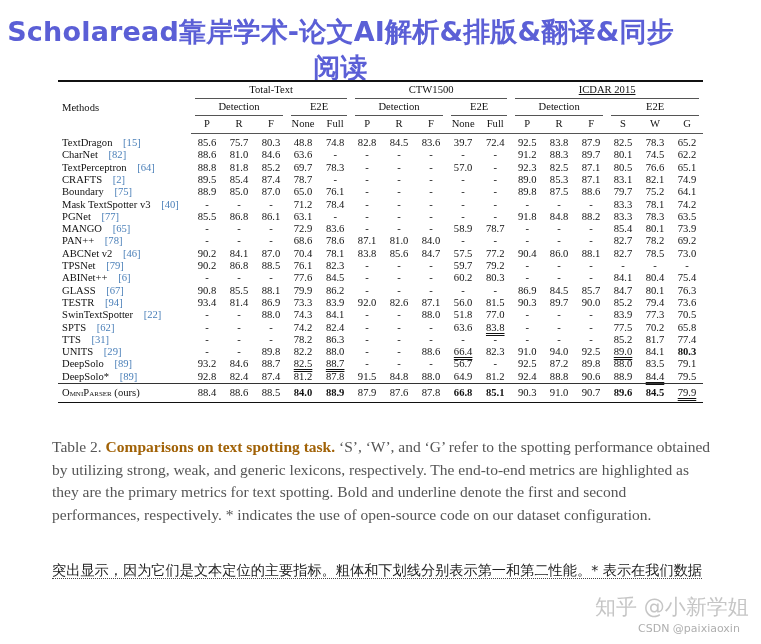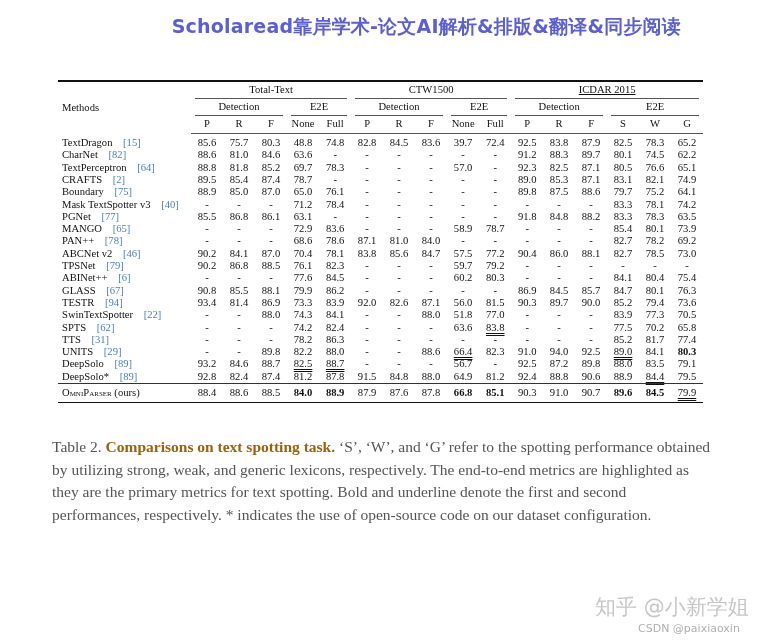--- a/index.html
+++ b/index.html
@@ -2,22 +2,22 @@
 <html><head>
 <meta charset="utf-8">
 <style>
   html, body { margin: 0; padding: 0; }
   body {
     width: 761px; height: 644px; overflow: hidden;
     background: #ffffff; position: relative;
     font-family: "Liberation Serif", serif; color: #111;
   }
   .banner {
-    position: absolute; top: 14px; left: 0; width: 681px; text-align: right;
-    font-family: "DejaVu Sans", sans-serif; font-size: 19px; font-weight: bold;
+    position: absolute; top: 14px; left: 0; width: 681px; text-align: center;
+    font-family: "DejaVu Sans", sans-serif; font-size: 27px; font-weight: bold;
     color: #5b5fd6; letter-spacing: 0.2px;
   }
   .table-wrap { position: absolute; left: 58px; top: 80px; width: 645px; }
   table { border-collapse: collapse; width: 645px; font-size: 10.6px; line-height: 12.2px; }
   td, th { padding: 0; font-weight: normal; text-align: center; white-space: nowrap; }
   .toprule { border-top: 2px solid #111; }
   .midrule td { border-bottom: 1px solid #555; }
   .cmid { position: relative; }
   .cmid::after {
     content: ""; position: absolute; left: 4px; right: 4px; bottom: 0;
@@ -499,16 +499,17 @@
       </tbody>
   </table>
 </div>
 
 <div class="caption">
   <span>Table 2.</span>
   <b>Comparisons on text spotting task.</b><span> ‘S’, ‘W’, and ‘G’ refer to the spotting performance obtained by utilizing strong, weak, and generic lexicons, respectively. The end-to-end metrics are highlighted as they are the primary metrics for text spotting. Bold and underline denote the first and second performances, respectively. *  indicates the use of open-source code on our dataset configuration.</span>
 </div>
 
 <div class="cn">
+  <div><span class="line">突出显示，因为它们是文本定位的主要指标。粗体和下划线分别表示第一和第二性能。*  表示在我们数据</span></div>
 </div>
 
 <div class="wm1">知乎 @小新学姐</div>
 <div class="wm2">CSDN @paixiaoxin</div>
 
 </body></html>

